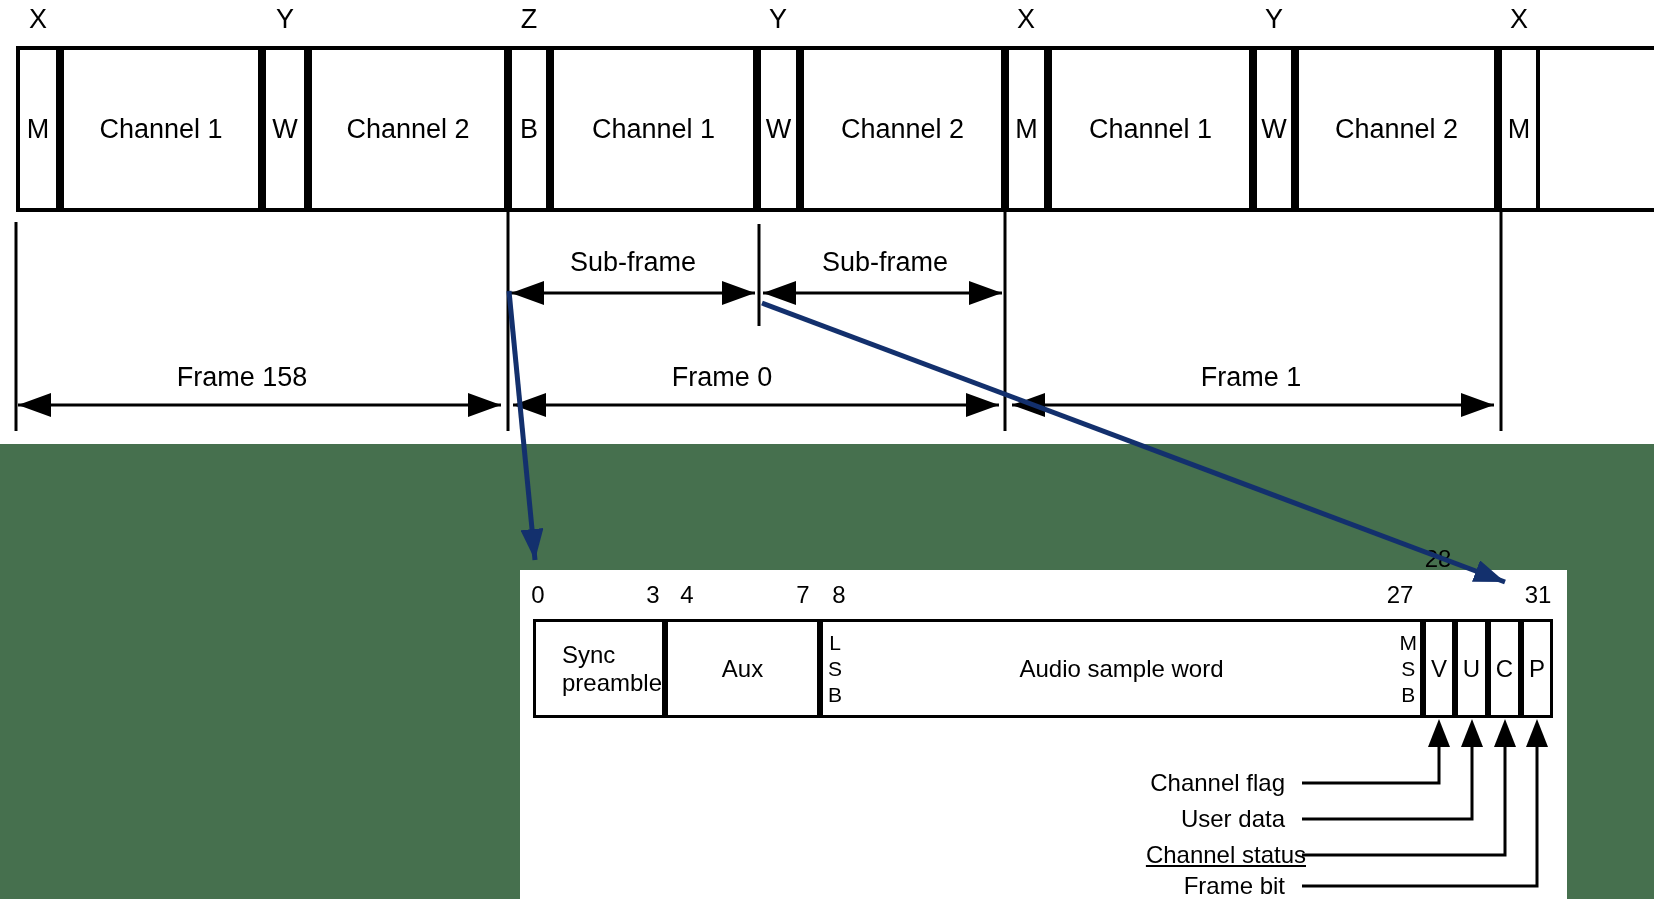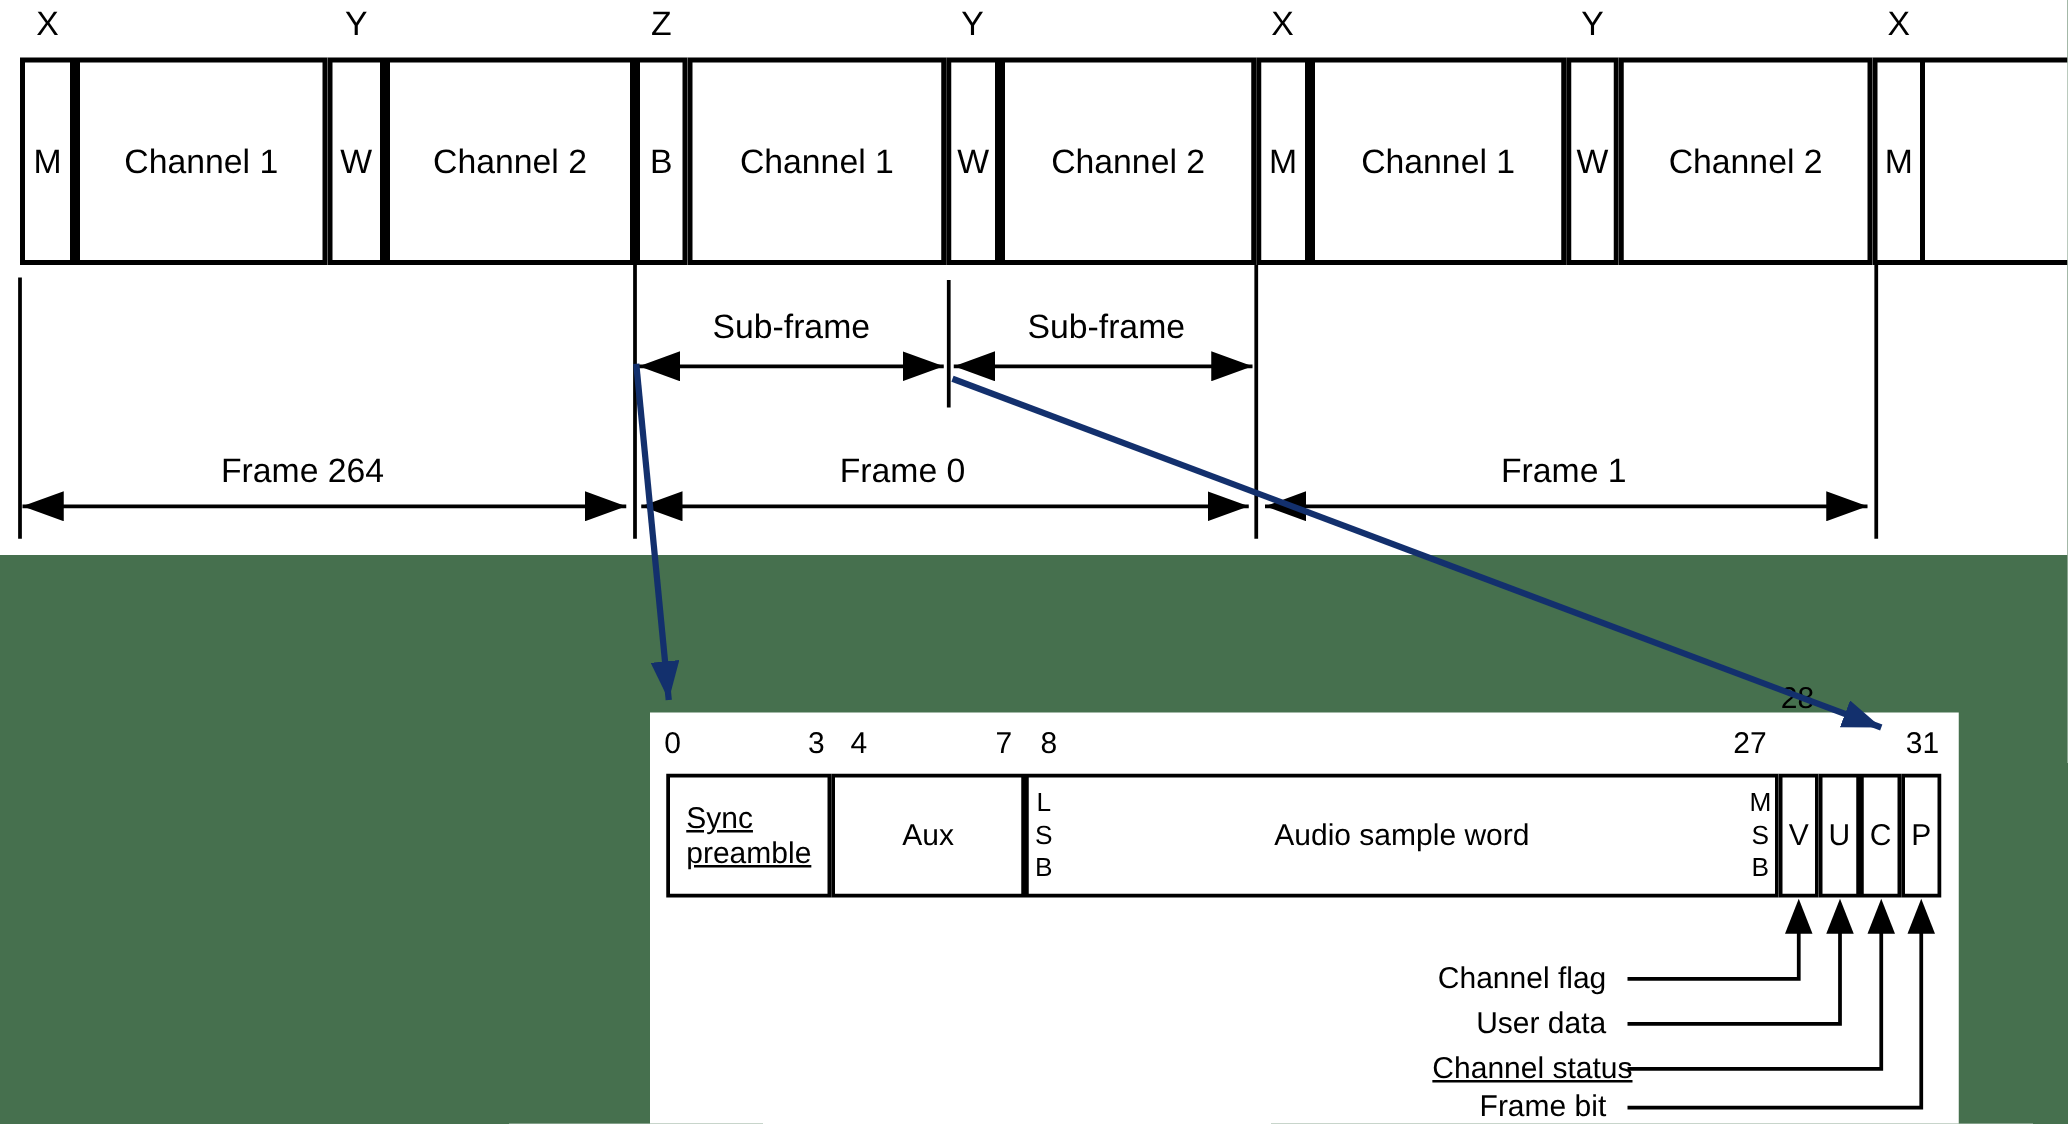--- a/index.html
+++ b/index.html
@@ -29,21 +29,21 @@
   #detail-panel{background:#fff;}
   .bitnum{
     font-size:24px;transform:translate(-50%,-50%);white-space:nowrap;
   }
   .bit-cell{
     box-sizing:border-box;border:3px solid #000;background:#fff;
     display:flex;align-items:center;justify-content:center;
     font-size:24px;position:absolute;
   }
   .bit-cell .center-label{text-align:center;line-height:1.15;}
-  .bit-cell.left-align{justify-content:flex-start;text-decoration:underline;}
+  .bit-cell.left-align{justify-content:flex-end;}
   .bit-cell.left-align .center-label{text-align:left;padding-left:13px;}
   .stack{
     position:absolute;top:50%;transform:translateY(-50%);
     font-size:21px;line-height:26px;display:flex;flex-direction:column;align-items:center;
   }
   .stack.left{left:5px;}
   .stack.right{right:3px;}
   .callout-label{
     font-size:24px;transform:translateY(-50%);white-space:nowrap;
   }
@@ -99,21 +99,21 @@
     <div class="abs boundary-label" style="left: 285px;">Y</div>
     <div class="abs boundary-label" style="left: 529px;">Z</div>
     <div class="abs boundary-label" style="left: 778px;">Y</div>
     <div class="abs boundary-label" style="left: 1026px;">X</div>
     <div class="abs boundary-label" style="left: 1274px;">Y</div>
     <div class="abs boundary-label" style="left: 1519px;">X</div>
   </div>
 <div class="abs" id="measure-labels" style="left:0;top:0;width:1380px;height:450px;">
     <div class="abs measure-label" style="left: 633px; top: 262px;">Sub-frame</div>
     <div class="abs measure-label" style="left: 885px; top: 262px;">Sub-frame</div>
-    <div class="abs measure-label" style="left: 242px; top: 377px;">Frame 264</div>
+    <div class="abs measure-label" style="left: 242px; top: 377px;">Frame 158</div>
     <div class="abs measure-label" style="left: 722px; top: 377px;">Frame 0</div>
     <div class="abs measure-label" style="left: 1251px; top: 377px;">Frame 1</div>
   </div>
 <div class="abs" id="detail-panel" style="left: 520px; top: 570px; width: 1047px; height: 329px; background: rgb(255, 255, 255);"></div>
 <div class="abs" id="detail-content" style="left:0;top:0;width:1654px;height:899px;">
     <div class="abs bitnum" style="left: 538px; top: 595px;">0</div>
     <div class="abs bitnum" style="left: 653px; top: 595px;">3</div>
     <div class="abs bitnum" style="left: 687px; top: 595px;">4</div>
     <div class="abs bitnum" style="left: 803px; top: 595px;">7</div>
     <div class="abs bitnum" style="left: 839px; top: 595px;">8</div>

